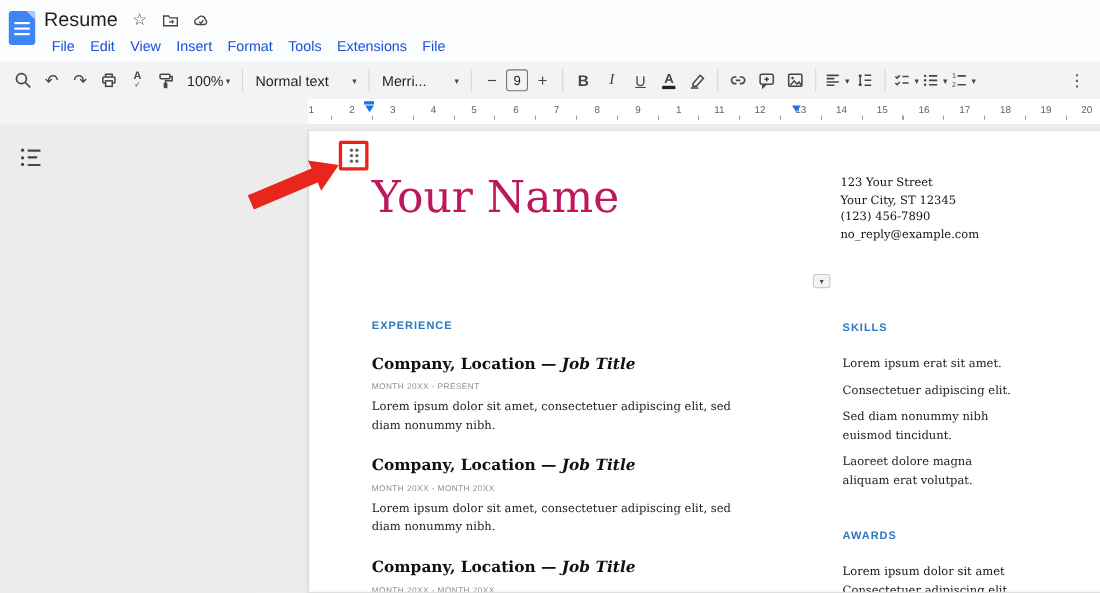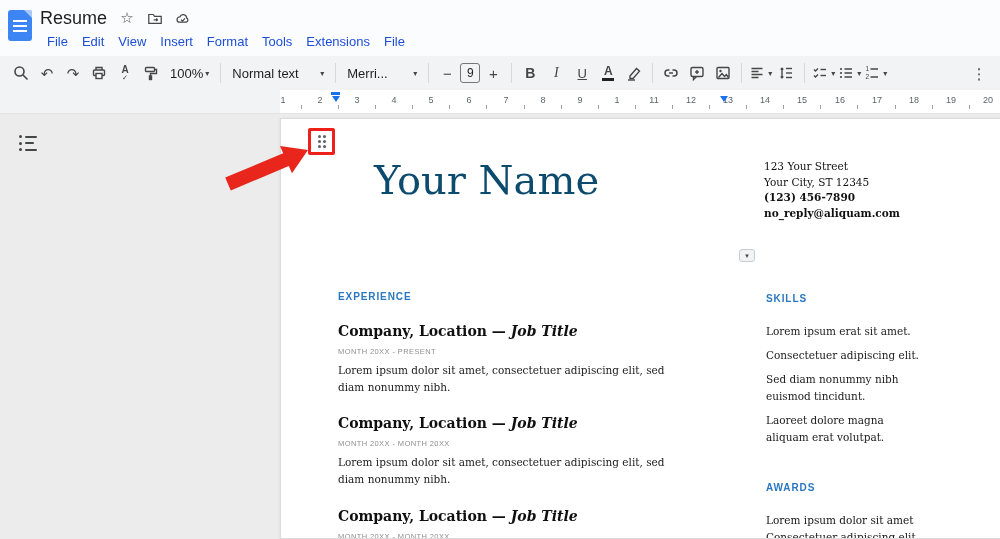--- a/index.html
+++ b/index.html
@@ -53,24 +53,24 @@
   
   .canvas { height:425px; background:#ececec; position:relative; }
   .outline-btn { position:absolute; left:18px; top:20px; width:22px; height:18px; display:flex; flex-direction:column; justify-content:space-between; padding:1px; }
   .outline-btn .row { display:flex; align-items:center; gap:3px; }
   .outline-btn .dot { width:3px; height:3px; border-radius:50%; background:#444746; }
   .outline-btn .ln { height:2px; background:#444746; border-radius:1px; }
 
   .page { position:absolute; left:280px; top:4px; width:730px; height:421px; background:#fff;
      border:1px solid #dcdcdc; box-shadow:0 1px 3px rgba(60,64,67,.12); overflow:hidden; }
 
-  .p-name { position:absolute; left:57px; top:38px; font-family:"DejaVu Serif",serif; font-size:40px; line-height:1.15; color:#0c4a6e;margin-left:36px; }
+  .p-name { position:absolute; left:57px; top:38px; font-family:"DejaVu Serif",serif; font-size:40px; line-height:1.15; color:#be185d; }
   .p-tagline { position:absolute; left:57px; top:99px; font-family:"DejaVu Serif",serif; font-size:10.5px; color:#242424; }
   .p-contact { position:absolute; left:483px; top:40px; width:230px; font-family:"DejaVu Serif",serif; font-size:10.5px; line-height:15.5px; color:#111; }
-  .c-bold { font-weight:700; }
+  .c-bold { font-weight:400; }
   .chip { position:absolute; left:458px; top:130px; width:16px; height:13px; background:#f1f3f4; border:1px solid #c9cccf; border-radius:3px; display:flex; align-items:center; justify-content:center; font-size:7px; color:#444746; }
 
   .sec-h { position:absolute; font-size:10px; font-weight:700; letter-spacing:.9px; color:var(--heading_blue,#2a78c0); }
   .entry { position:absolute; left:57px; width:355px; }
   .entry-title { position:absolute; top:0; font-family:"DejaVu Serif",serif; font-size:14px; color:#101010; white-space:nowrap; }
   .et-b { font-weight:700; }
   .et-i { font-weight:700; font-style:italic; }
   .entry-dates { position:absolute; top:24px; font-size:7.5px; letter-spacing:.4px; color:#8f8f8f; }
   .entry-body { position:absolute; top:39px; width:352px; font-family:"DejaVu Serif",serif; font-size:10.5px; line-height:17px; color:#202020; }
 
@@ -322,21 +322,21 @@
       </span>
   </div>
 
   <div class="page">
     <div class="p-name">Your Name</div>
 
     <div class="p-contact">
       <div>123 Your Street</div>
       <div>Your City, ST 12345</div>
       <div class="c-bold">(123) 456-7890</div>
-      <div class="c-bold">no_reply@aliquam.com</div>
+      <div class="c-bold">no_reply@example.com</div>
     </div>
 
     <div class="chip">
         <span>▾</span>
       </div>
 
     <div class="sec-h" style="left:57px; top:172px">EXPERIENCE</div>
 
     <div class="entry" style="top:204px">
       <div class="entry-title"><span class="et-b">Company, Location</span><span class="et-b"> — </span><span class="et-i">Job Title</span></div>

